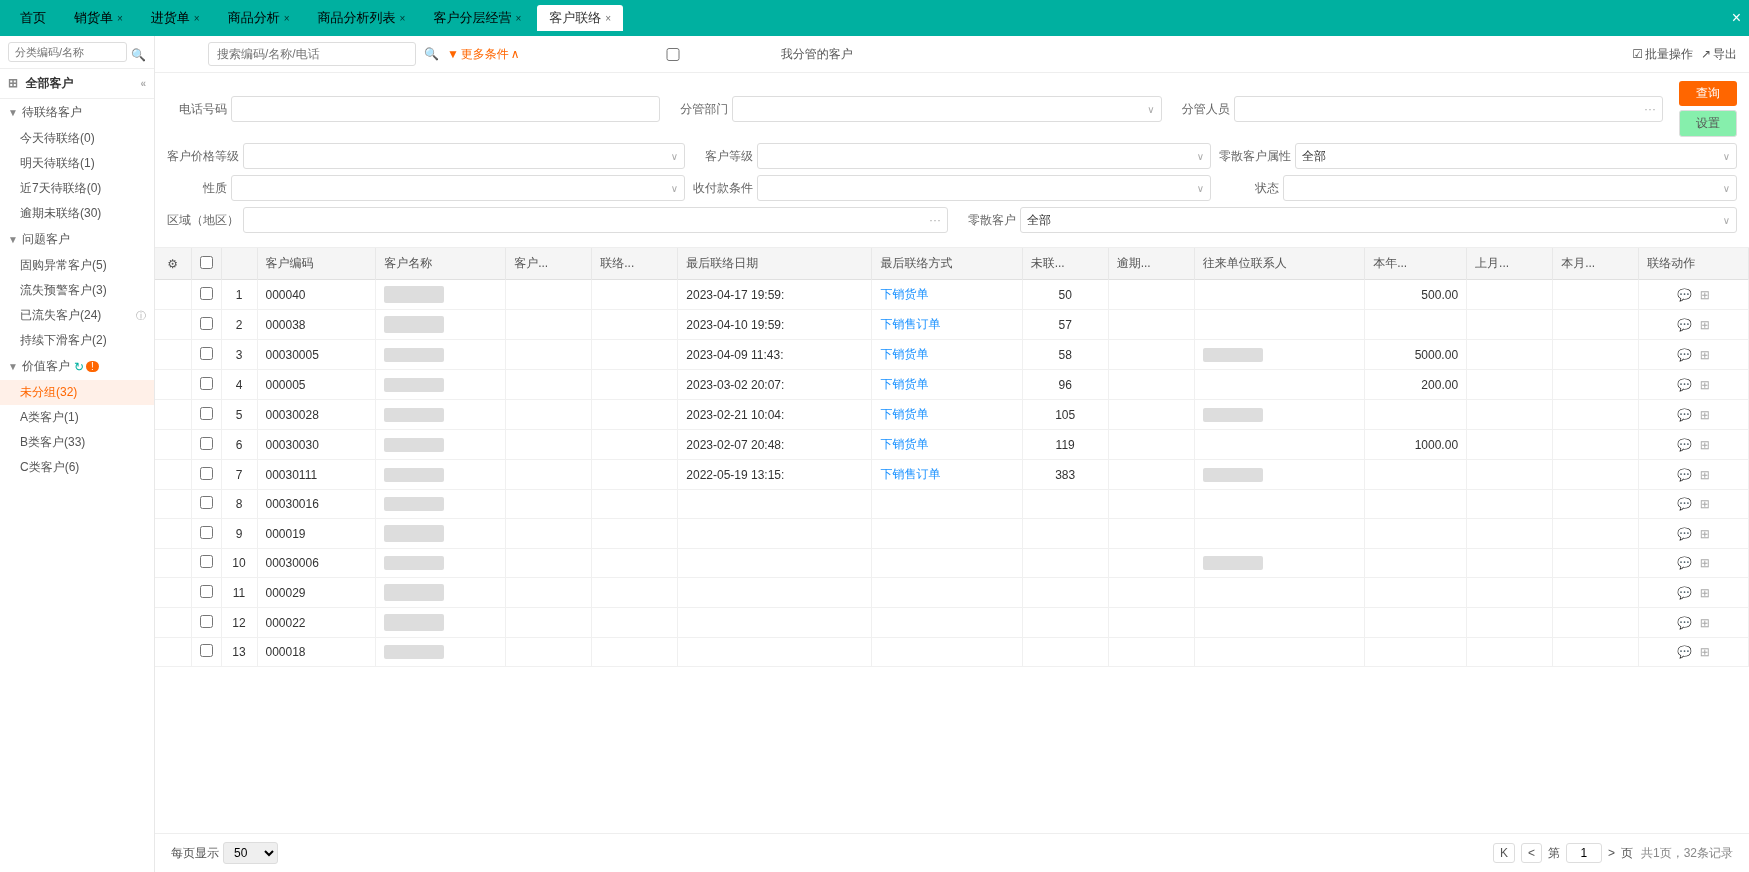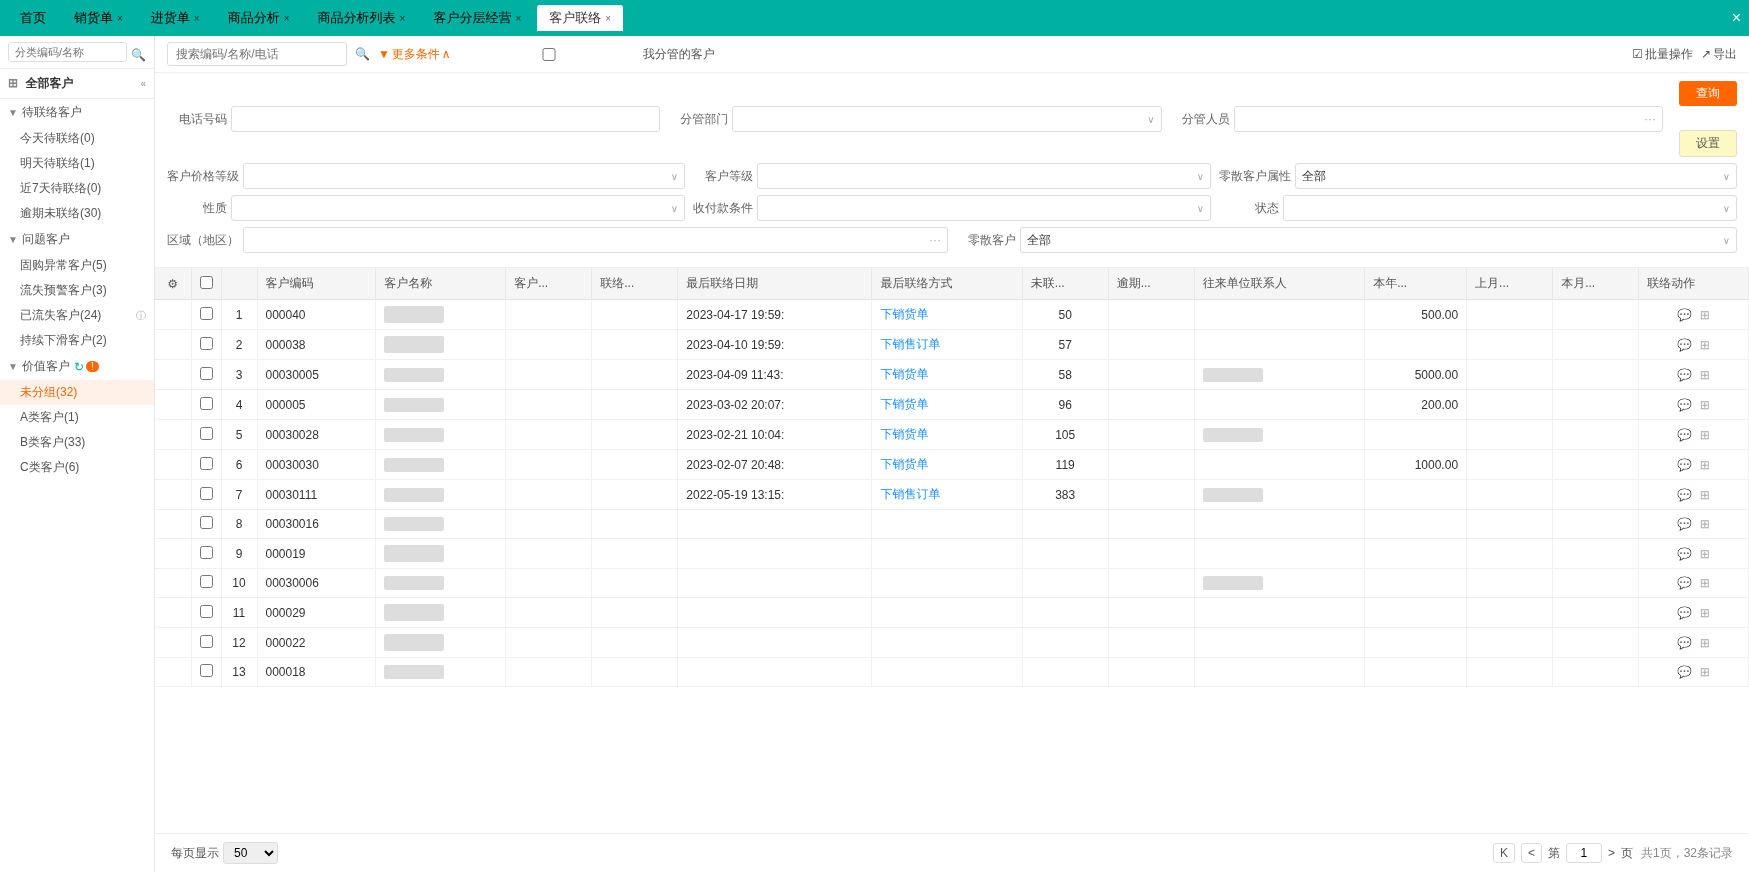--- a/index.html
+++ b/index.html
@@ -118,22 +118,23 @@
       border-bottom: 1px solid #eee;
       display: flex;
       align-items: center;
       gap: 8px;
     }
     .filter-bar input {
       border: 1px solid #ddd;
       border-radius: 3px;
       padding: 4px 8px;
       font-size: 12px;
-      width: 180px;
+      width: 208px;
       outline: none;
+      margin-left: 41px;
     }
     .filter-bar .search-icon { color: #aaa; cursor: pointer; }
     .filter-bar .more-conditions {
       color: #ff6600;
       cursor: pointer;
       display: flex;
       align-items: center;
       gap: 2px;
       font-size: 12px;
     }
@@ -214,28 +215,27 @@
     .btn-query {
       background: #ff6600;
       color: #fff;
       border: none;
       border-radius: 3px;
       padding: 4px 16px;
       cursor: pointer;
       font-size: 12px;
     }
     .btn-reset {
-      background: #fef9c3;
+      background: #86efac;
       color: #555;
       border: 1px solid #ddd;
       border-radius: 3px;
       padding: 4px 16px;
       cursor: pointer;
       font-size: 12px;
-      margin-top: 20px;
     }
 
     
     .table-area {
       flex: 1;
       overflow: auto;
       background: #fff;
       margin: 0;
     }
 

